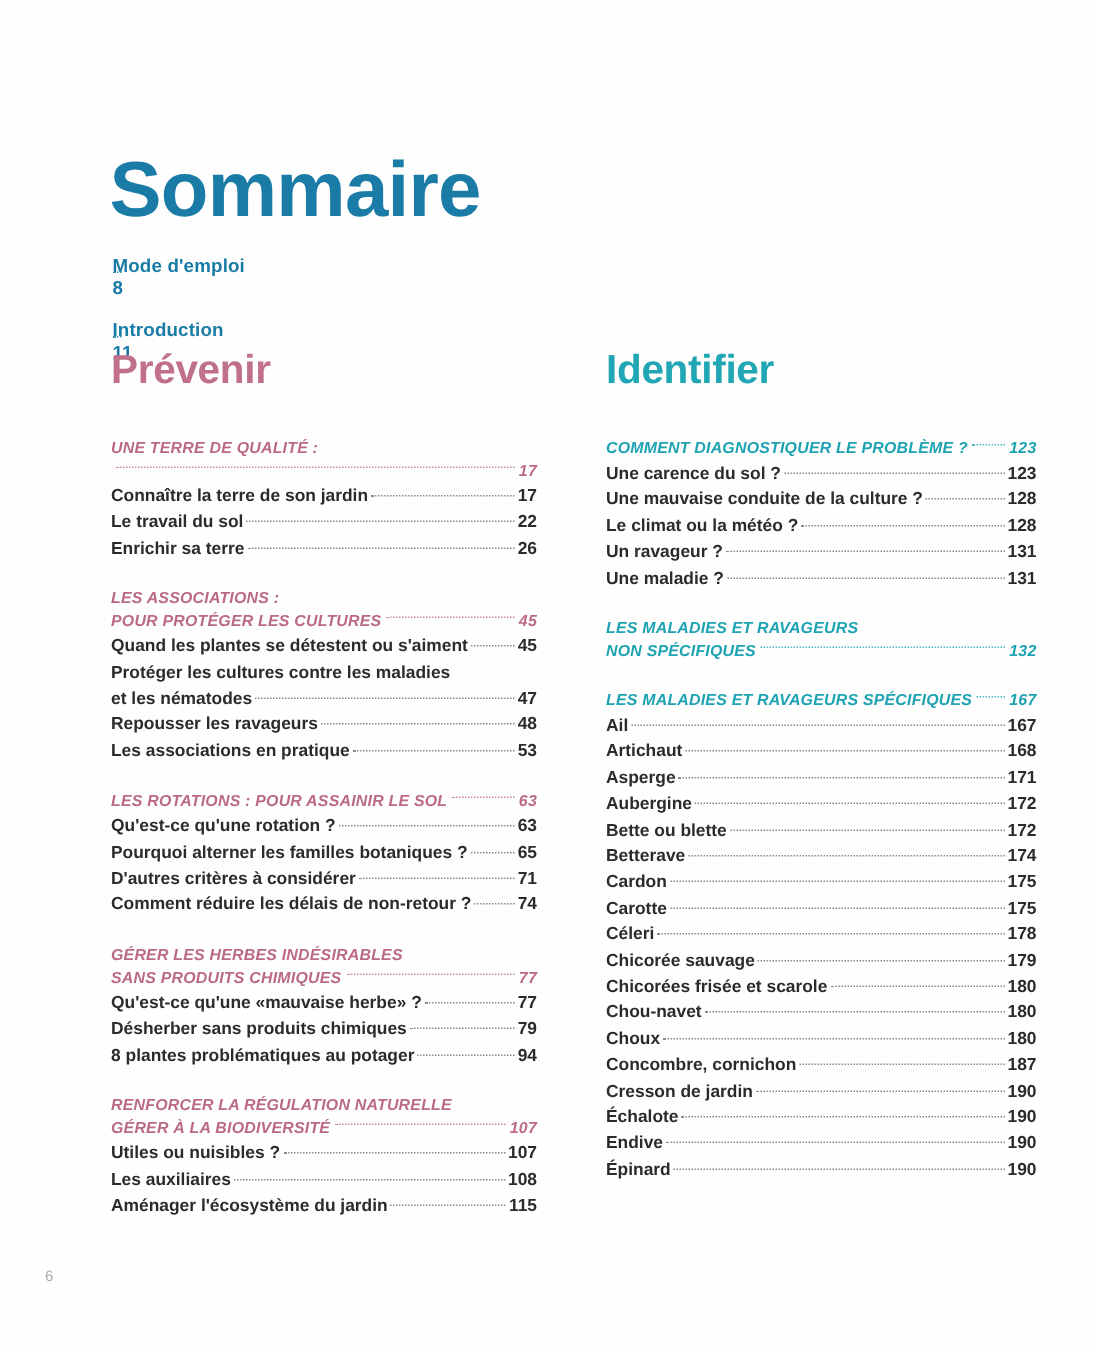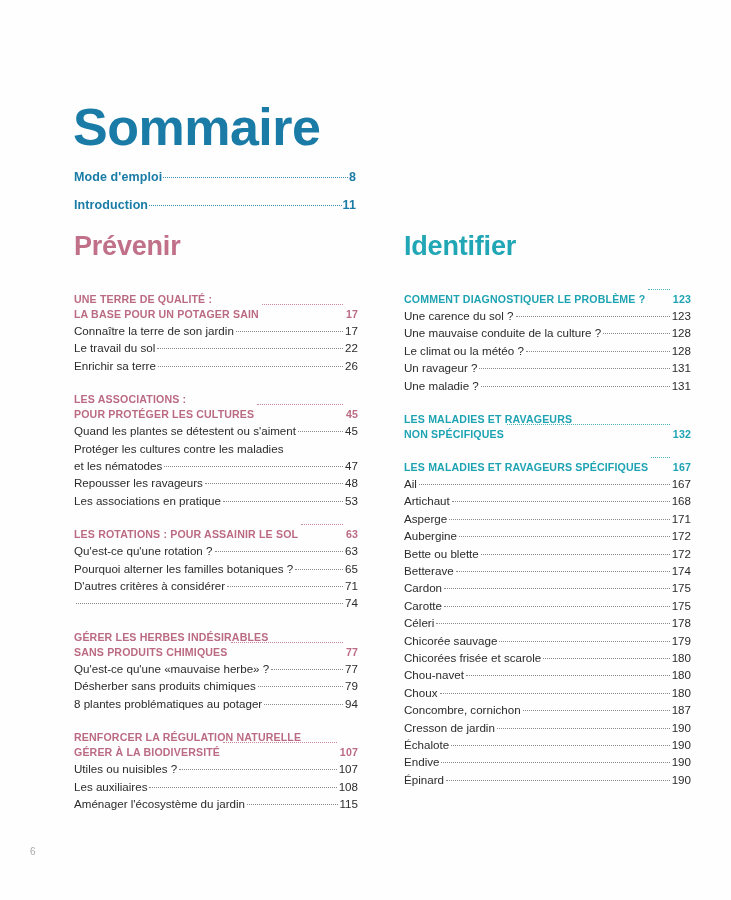--- a/index.html
+++ b/index.html
@@ -43,20 +43,21 @@
     width: 282px;
   }
   .fm-row {
     display: flex;
     align-items: baseline;
     font-size: 12.5px;
     font-weight: 700;
     color: #1a7ca6;
     margin-bottom: 14px;
     letter-spacing: 0.1px;
+    flex-direction: column;
   }
   .fm-row .label { white-space: nowrap; }
   .fm-row .leader {
     flex: 1 1 auto;
     margin: 0 1px;
     border-bottom: 1.6px dotted #1a7ca6;
     transform: translateY(-3px);
     min-width: 6px;
     opacity: .85;
   }
@@ -94,37 +95,38 @@
     font-size: 10.6px;
     font-weight: 800;
     letter-spacing: 0.15px;
     line-height: 1.42;
   }
   .col-left  .sec-head { color: #bb6a83; }
   .col-right .sec-head { color: #1ea3b2; }
 
   .sec-head .hline {
     display: flex;
-    align-items: flex-start;
+    align-items: center;
+    font-style: italic;
   }
   .sec-head .htext { white-space: pre; }
   .sec-head .leader {
     flex: 1 1 auto;
     margin: 0 3px;
     border-bottom: 1.4px dotted currentColor;
     transform: translateY(-3px);
     min-width: 5px;
     opacity: .8;
   }
   .sec-head .pg { white-space: nowrap; }
 
   
   .entry {
     font-size: 11.6px;
-    font-weight: 400;
+    font-weight: 700;
     color: #2b2b2b;
     line-height: 1.5;
     display: flex;
     align-items: baseline;
   }
   .entry .etext { white-space: pre; }
   .entry .leader {
     flex: 1 1 auto;
     margin: 0 2px;
     border-bottom: 1.3px dotted #8a8a8a;
@@ -166,21 +168,20 @@
   <div class="columns">
     <div class="col col-left">
       <h2 class="col-title">Prévenir</h2>
       <div class="col-body">
           <div class="section">
             <div class="sec-head">
               <div class="hline">
                 <span class="htext">UNE TERRE DE QUALITÉ :</span>
               </div>
               <div class="hline">
-                <span class="htext">LA BASE POUR UN POTAGER SAIN</span>
                 <span class="leader"></span>
                 <span class="pg">17</span>
               </div>
             </div>
             <div class="entry">
               <span class="etext">Connaître la terre de son jardin</span>
               <span class="leader"></span>
               <span class="pg">17</span>
             </div>
             <div class="entry">
@@ -246,20 +247,21 @@
               <span class="etext">Pourquoi alterner les familles botaniques ?</span>
               <span class="leader"></span>
               <span class="pg">65</span>
             </div>
             <div class="entry">
               <span class="etext">D'autres critères à considérer</span>
               <span class="leader"></span>
               <span class="pg">71</span>
             </div>
             <div class="entry">
+              <span class="etext">Comment réduire les délais de non-retour ?</span>
               <span class="leader"></span>
               <span class="pg">74</span>
             </div>
           </div>
           <div class="section">
             <div class="sec-head">
               <div class="hline">
                 <span class="htext">GÉRER LES HERBES INDÉSIRABLES</span>
               </div>
               <div class="hline">

